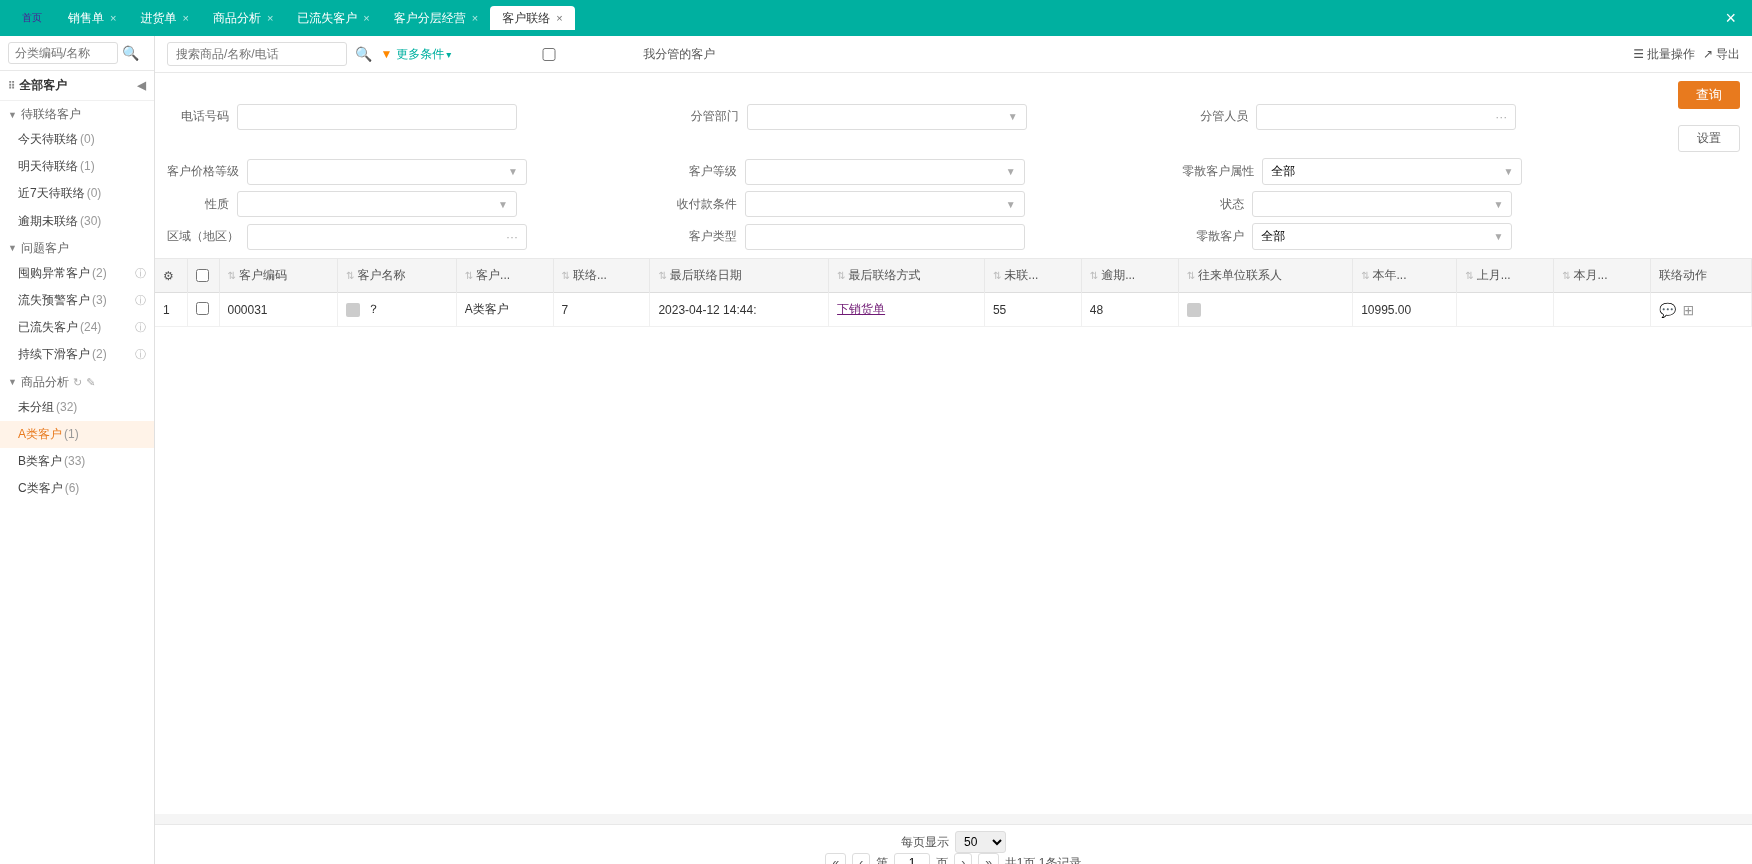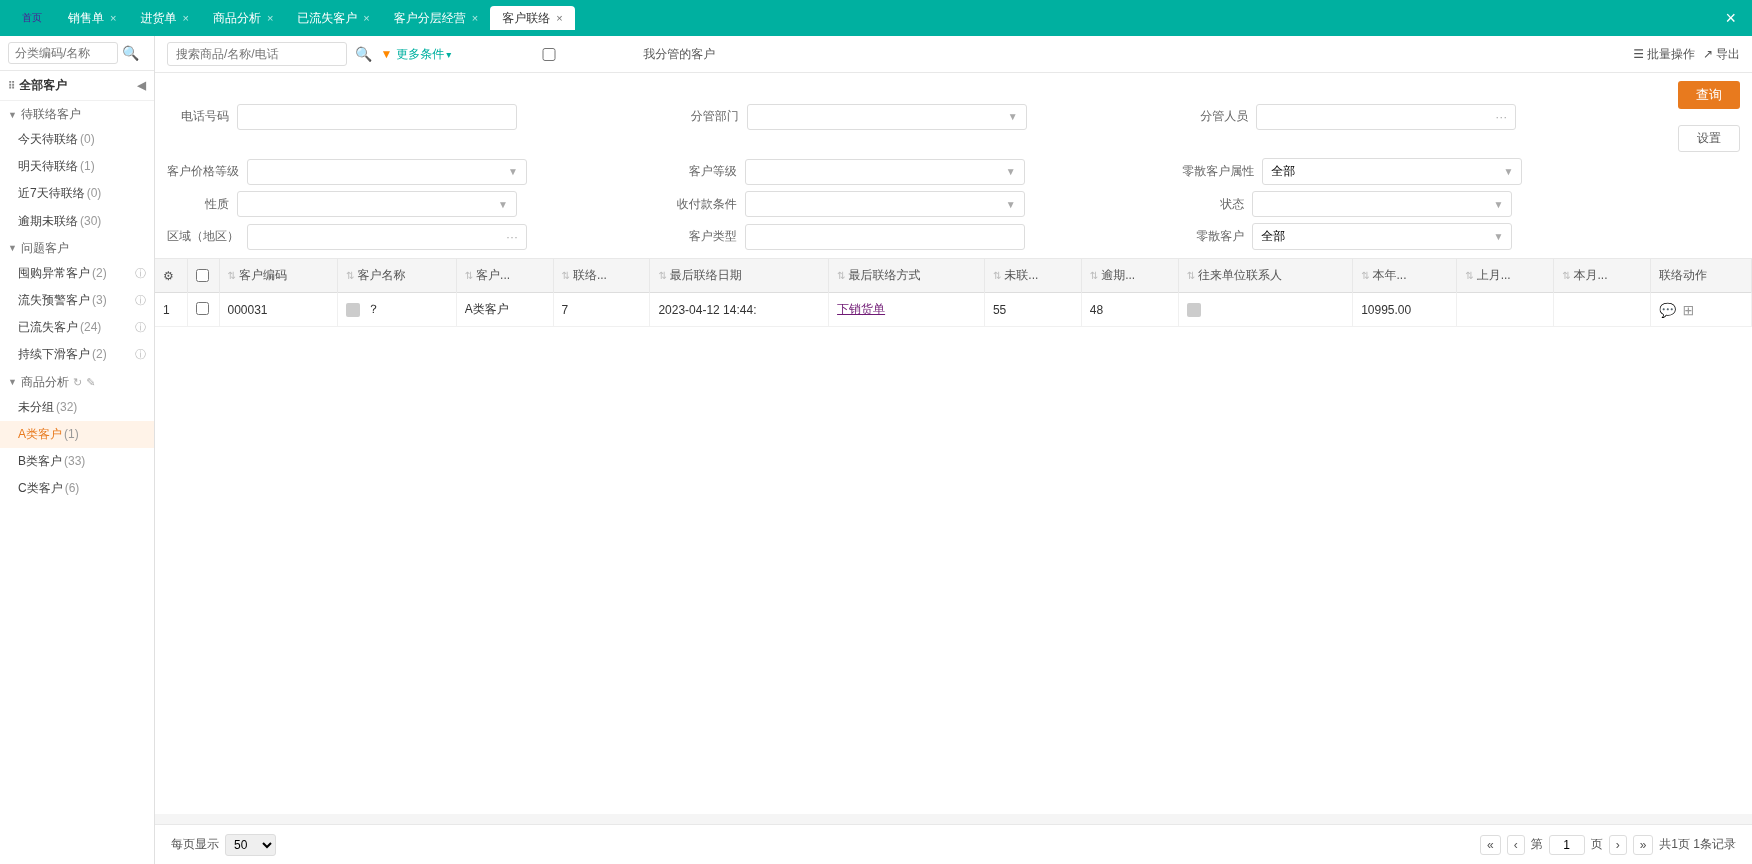--- a/index.html
+++ b/index.html
@@ -159,20 +159,21 @@
     }
     .link-text { color: #701a75; text-decoration: underline; cursor: pointer; }
     .action-icons { display: flex; gap: 6px; align-items: center; }
     .action-icon { color: #999; cursor: pointer; font-size: 14px; }
 
     
     .bottom-bar {
       display: flex; align-items: center; justify-content: space-between;
       padding: 6px 16px; background: white; border-top: 1px solid #e8e8e8;
       height: 40px;
+      flex-direction: column;
     }
     .per-page {
       display: flex; align-items: center; gap: 6px; color: #555;
     }
     .per-page select {
       border: 1px solid #ddd; border-radius: 3px; padding: 2px 4px; font-size: 12px;
     }
     .pagination {
       display: flex; align-items: center; gap: 6px; color: #555;
     }

